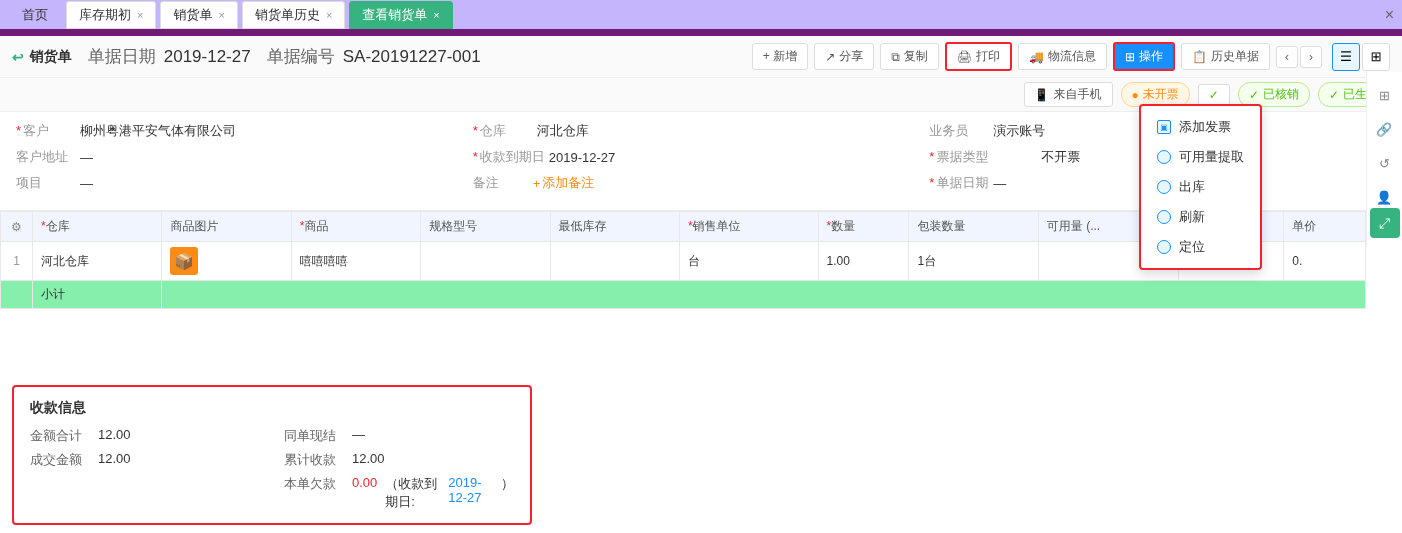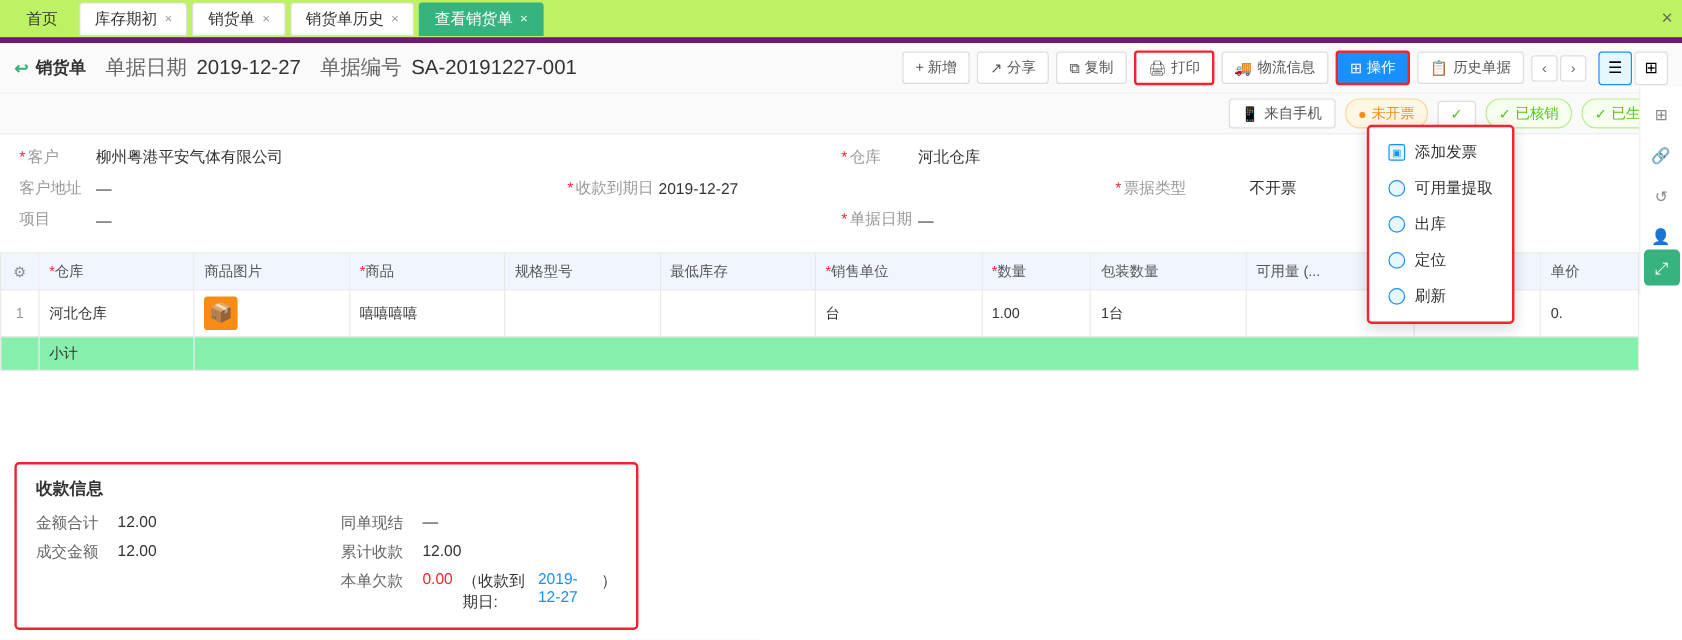--- a/index.html
+++ b/index.html
@@ -1,20 +1,20 @@
 <!DOCTYPE html>
 <html><head>
   <meta charset="utf-8">
   <style>
     * { box-sizing: border-box; margin: 0; padding: 0; }
     body { font-family: 'Microsoft YaHei', Arial, sans-serif; font-size: 13px; background: #f5f5f5; color: #333; overflow: hidden; }
 
     
     .tab-bar {
-      display: flex; align-items: center; background: #bef264; border-bottom: 5px solid #701a75;
+      display: flex; align-items: center; background: #c4b5fd; border-bottom: 7px solid #701a75;
       height: 36px; padding: 0 8px; position: relative;
     }
     .tab {
       display: flex; align-items: center; padding: 0 12px; height: 28px;
       background: #fff; border: 1px solid #ddd; border-radius: 3px 3px 0 0;
       margin-right: 4px; cursor: pointer; font-size: 13px; white-space: nowrap;
     }
     .tab.highlight { background: #36b37e; color: #fff; border-color: #36b37e; }
     .tab-close { margin-left: 6px; color: #999; cursor: pointer; font-size: 11px; }
     .tab.highlight .tab-close { color: #fff; }
@@ -227,39 +227,50 @@
     <div class="form-area">
       <div class="form-row">
         <div class="form-field" style="flex:2;">
           <span class="form-label required">客户</span>
           <span class="form-value">柳州粤港平安气体有限公司</span>
         </div>
         <div class="form-field" style="flex:2;">
           <span class="form-label required">仓库</span>
           <span class="form-value">河北仓库</span>
         </div>
+        <div class="form-field" style="flex:2;">
+          <span class="form-label">业务员</span>
+          <span class="form-value">演示账号</span>
+        </div>
       </div>
       <div class="form-row">
         <div class="form-field" style="flex:2;">
           <span class="form-label">客户地址</span>
           <span class="form-value">—</span>
         </div>
         <div class="form-field" style="flex:2;">
           <span class="form-label required">收款到期日</span>
           <span class="form-value">2019-12-27</span>
         </div>
         <div class="form-field" style="flex:2;gap:48px;">
           <span class="form-label required">票据类型</span>
           <span class="form-value">不开票</span>
         </div>
       </div>
       <div class="form-row">
         <div class="form-field" style="flex:2;">
           <span class="form-label">项目</span>
           <span class="form-value">—</span>
+        </div>
+        <div class="form-field" style="flex:2;">
+          <span class="form-label">备注</span>
+          <span class="form-add-btn">
+            <span style="color:#fa8c16;">+</span>
+            <span>添加备注</span>
+          </span>
         </div>
         <div class="form-field" style="flex:2;">
           <span class="form-label required">单据日期</span>
           <span class="form-value">—</span>
         </div>
       </div>
     </div>
 
     <div style="display:flex; flex-direction:column; flex:1; overflow:hidden; padding-right:36px;">
       <div class="table-wrap">
@@ -349,25 +360,25 @@
       <div class="dropdown-item">
         <div class="dropdown-icon-circle"></div>
         <span>可用量提取</span>
       </div>
       <div class="dropdown-item">
         <div class="dropdown-icon-circle"></div>
         <span>出库</span>
       </div>
       <div class="dropdown-item">
         <div class="dropdown-icon-circle"></div>
-        <span>定位</span>
+        <span>刷新</span>
       </div>
       <div class="dropdown-item">
         <div class="dropdown-icon-circle"></div>
-        <span>刷新</span>
+        <span>定位</span>
       </div>
     </div>
 
     <div class="right-sidebar">
       <div class="sidebar-icon">
         <span>⊞</span>
       </div>
       <div class="sidebar-icon">
         <span>🔗</span>
       </div>

